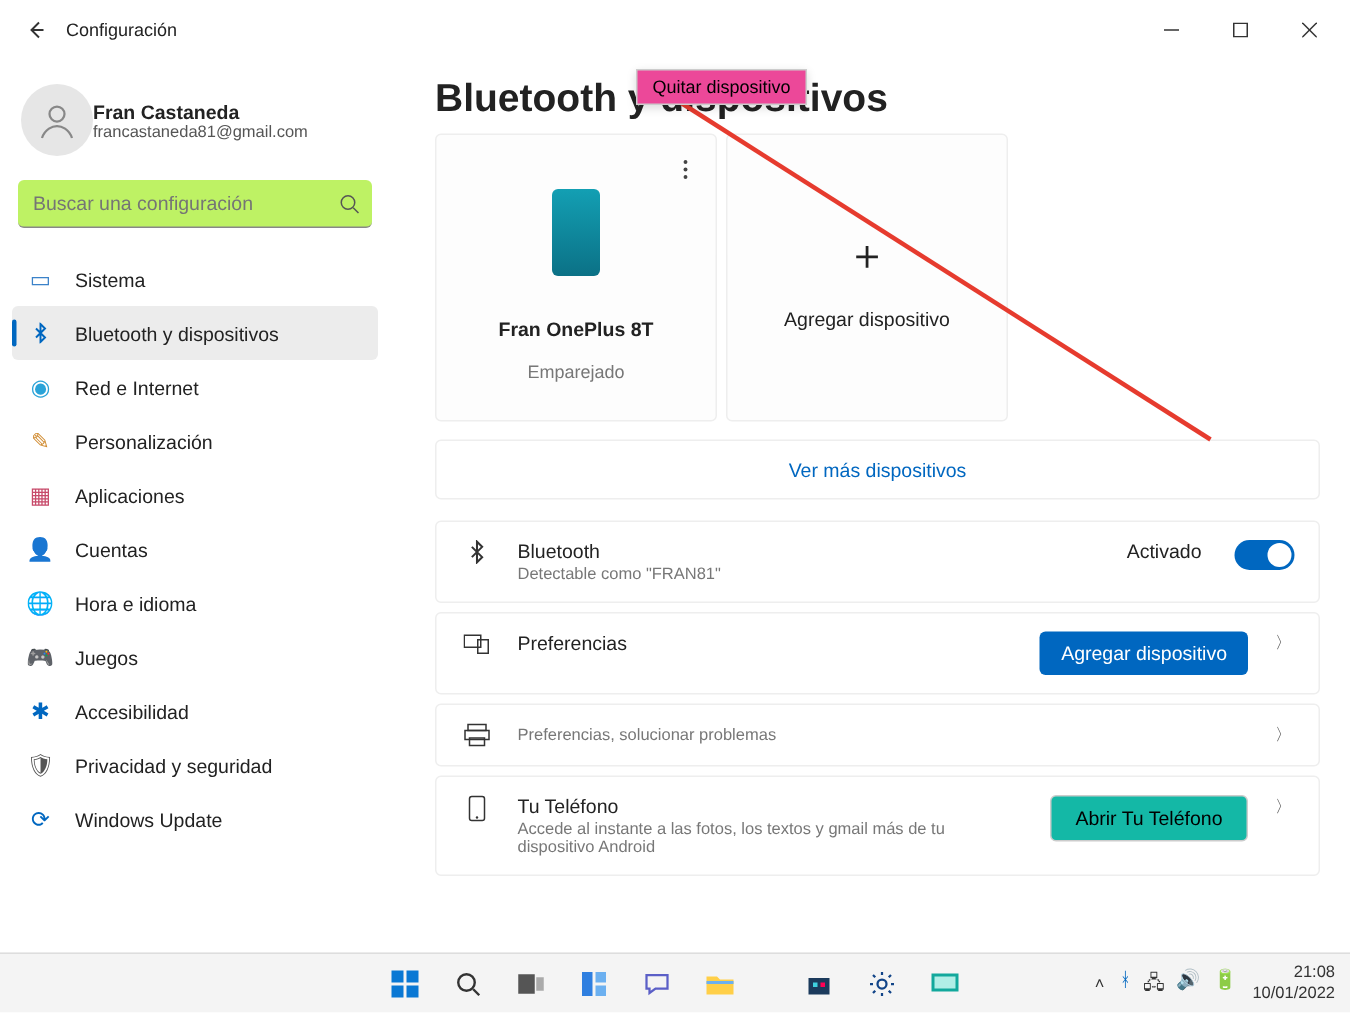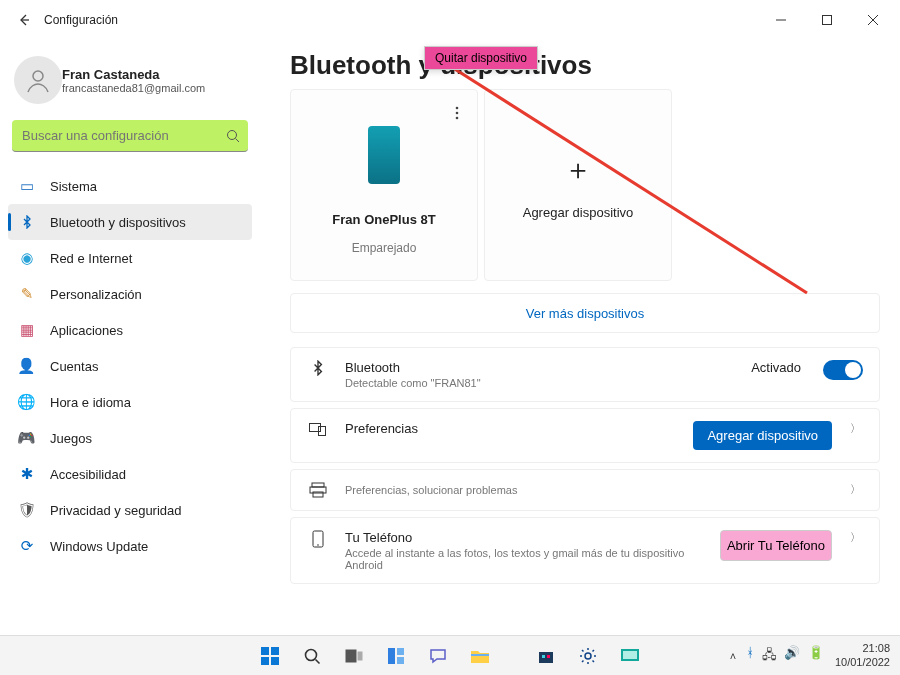--- a/index.html
+++ b/index.html
@@ -54,21 +54,21 @@
 
   .row { border:1px solid #eee; border-radius:4px; padding:12px 16px; margin-bottom:6px; display:flex; align-items:flex-start; gap:16px; }
   .row-icon { width:22px; display:flex; align-items:center; justify-content:center; color:#333; font-size:18px; }
   .row-body { flex:1; }
   .row-title { font-size:13px; color:#222; }
   .row-sub { font-size:11px; color:#777; margin-top:2px; }
   .row-action-text { font-size:13px; color:#222; margin-right:6px;margin-left:32px; }
   .toggle { width:40px; height:20px; background:#0067c0; border-radius:10px; position:relative; cursor:pointer; }
   .toggle::after { content:""; position:absolute; right:2px; top:2px; width:16px; height:16px; background:#fff; border-radius:50%; }
   .primary-btn { background:#0067c0; color:#fff; border:none; padding:7px 14px; border-radius:4px; font-size:13px; cursor:pointer; }
-  .outline-btn { background:#f9a8d4; border:1px solid #ccc; padding:7px 6px; border-radius:4px; font-size:13px; cursor:pointer; }
+  .outline-btn { background:#14b8a6; border:1px solid #ccc; padding:7px 16px; border-radius:4px; font-size:13px; cursor:pointer; }
   .chev { color:#555; font-size:11px; padding:0 2px; }
 
   
   .taskbar { position:absolute; bottom:0; left:0; right:0; height:40px; background:#f4f4f4; border-top:1px solid #ddd; display:flex; align-items:center; }
   .task-center { position:absolute; left:50%; transform:translateX(-50%); display:flex; gap:4px; }
   .task-icon { width:38px; height:38px; display:flex; align-items:center; justify-content:center; font-size:18px; cursor:pointer; border-radius:4px; }
   .tray { margin-left:auto; display:flex; align-items:center; gap:10px; padding-right:10px; font-size:11px; color:#333; }
   .tray-icons { display:flex; gap:8px; font-size:13px; }
   .clock { text-align:right; line-height:1.2; }
 

